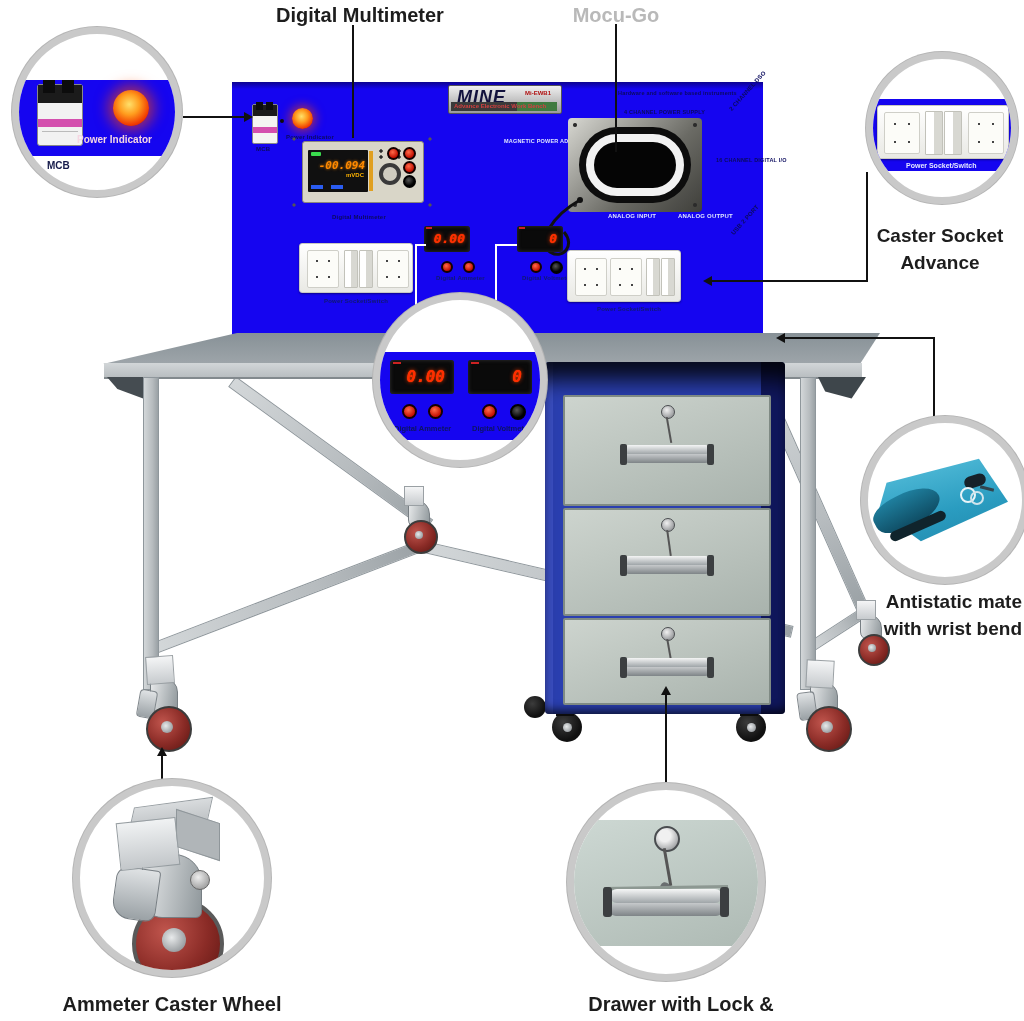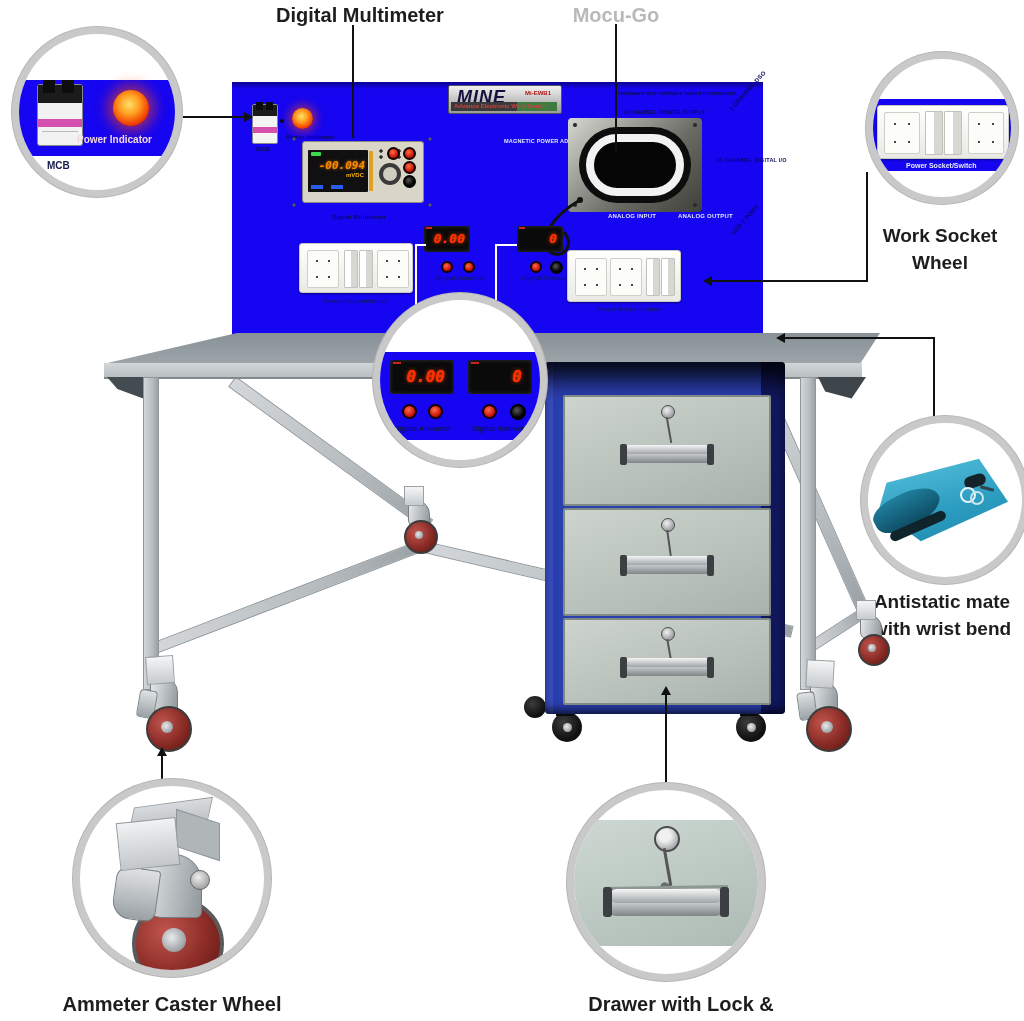--- a/index.html
+++ b/index.html
@@ -282,22 +282,22 @@
       <div class="sockplate" style="left:4px;top:46px;width:130px;height:52px;">
         <div class="sockmod" style="left:6px;top:6px;width:34px;height:40px;"></div>
         <div class="sockSW" style="left:47px;top:5px;width:16px;height:42px;"></div>
         <div class="sockSW" style="left:66px;top:5px;width:16px;height:42px;"></div>
         <div class="sockmod" style="left:90px;top:6px;width:34px;height:40px;"></div>
       </div>
       <div class="abs" style="left:33px;top:103px;font-size:7px;font-weight:700;color:#e6eaff;white-space:nowrap;">Power Socket/Switch</div>
     </div>
   </div>
   <div class="abs callout" style="left:855px;top:222px;width:170px;font-size:19px;line-height:27px;">
-    <div>Work Socket</div>
-    <div>Wheel</div>
+    <div>Caster Socket</div>
+    <div>Advance</div>
   </div>
 
   <div class="inset" style="left:373px;top:293px;width:160px;height:160px;">
     <div class="inset-content">
       <div class="abs" style="left:-10px;top:52px;width:190px;height:88px;background:#1505f0;"></div>
       <div class="meterbox" style="left:10px;top:60px;width:64px;height:34px;">
         <span class="seg" style="position:absolute;right:9px;top:7px;font-size:16px;">0.00</span>
         <div class="abs" style="left:3px;top:2px;width:8px;height:2px;background:#c22;"></div>
       </div>
       <div class="jack red" style="left:22px;top:104px;width:11px;height:11px;"></div>
@@ -318,21 +318,21 @@
       <div class="abs" style="left:8px;top:34px;width:132px;height:86px;background:linear-gradient(165deg,#5cc3de,#2a9cc0 60%,#1f87ab);
            clip-path:polygon(8% 30%,78% 2%,100% 52%,34% 98%,2% 62%);"></div>
       <div class="abs" style="left:4px;top:70px;width:70px;height:34px;background:linear-gradient(180deg,#1f7f9e,#0e4a61);border-radius:40% 60% 50% 50%;transform:rotate(-28deg);"></div>
       <div class="abs" style="left:20px;top:98px;width:60px;height:10px;background:#10242c;transform:rotate(-24deg);border-radius:5px;"></div>
       <div class="abs" style="left:96px;top:52px;width:22px;height:12px;background:#16222a;border-radius:6px;transform:rotate(-18deg);"></div>
       <div class="abs" style="left:92px;top:64px;width:12px;height:12px;border:2px solid #e8f4f8;border-radius:50%;"></div>
       <div class="abs" style="left:102px;top:68px;width:10px;height:10px;border:2px solid #cfe4ec;border-radius:50%;"></div>
       <div class="abs" style="left:112px;top:64px;width:14px;height:3px;background:#31454f;transform:rotate(14deg);"></div>
     </div>
   </div>
-  <div class="abs callout" style="left:862px;top:588px;width:160px;font-size:19px;line-height:27px;">
+  <div class="abs callout" style="left:862px;top:588px;width:160px;font-size:19px;line-height:27px;text-align:right;">
     <div>Antistatic mate</div>
     <div>with wrist bend</div>
   </div>
 
   <div class="inset" style="left:73px;top:779px;width:184px;height:184px;">
     <div class="inset-content">
       <div class="wheel" style="left:52px;top:112px;width:84px;height:84px;border:4px solid #5a5a5a;"></div>
       <div class="hub" style="left:82px;top:142px;width:24px;height:24px;"></div>
       <div class="bracket" style="left:62px;top:68px;width:58px;height:62px;border-radius:8px 28px 6px 20px;"></div>
       <div class="abs" style="left:34px;top:82px;width:42px;height:50px;background:linear-gradient(180deg,#dfe2e4,#9aa1a5);border:1px solid #777e83;border-radius:12px 4px 10px 18px;transform:rotate(8deg);z-index:13;"></div>

